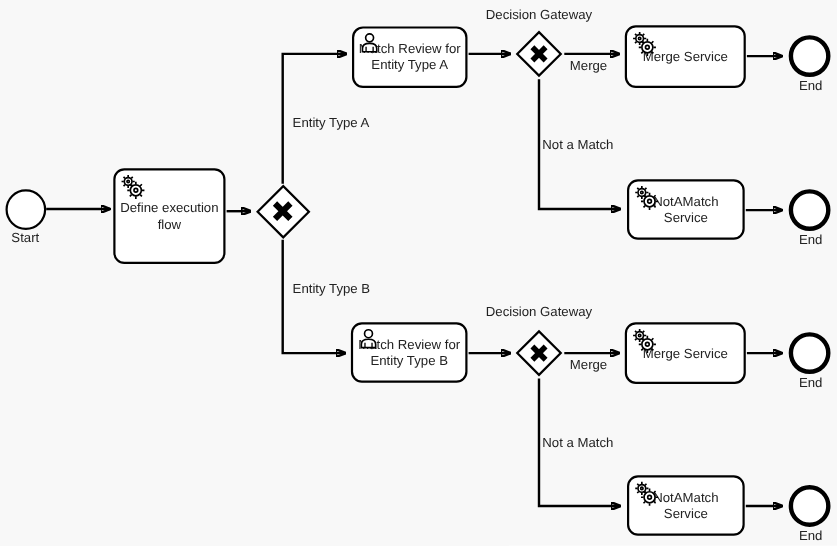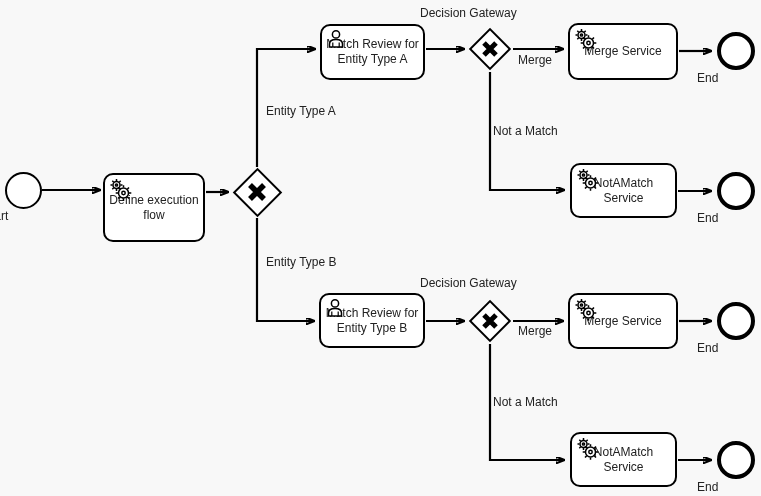--- a/index.html
+++ b/index.html
@@ -18,21 +18,21 @@
   .gateway{position:absolute;}
   .gateway .diamond{
     position:absolute;box-sizing:border-box;background:#fff;border:2.5px solid #000;
     transform:rotate(45deg);
   }
   .gateway .x-mark{position:absolute;inset:0;display:flex;align-items:center;justify-content:center;}
   .event{position:absolute;box-sizing:border-box;background:#fff;border-radius:50%;}
   .event.start{border:2.5px solid #000;width:37px;height:37px;}
   .event.end{border:4px solid #000;width:38px;height:38px;}
   .lbl{position:absolute;font-size:12px;line-height:13px;white-space:nowrap;}
-  .lbl.ctr{text-align:left;}
+  .lbl.ctr{text-align:center;}
 </style>
 </head>
 <body>
 
 <div id="diagram">
 
   <svg id="connectors">
     <defs>
       <marker id="arr" markerWidth="9" markerHeight="7" refX="8.5" refY="3.5" orient="auto" markerUnits="userSpaceOnUse">
         <path d="M0,0 L9,3.5 L0,7 Z" fill="#000" stroke="none"></path>
@@ -50,21 +50,21 @@
     <path d="M426,321 H464" marker-end="url(#arr)"></path>
     <path d="M513,321 H563" marker-end="url(#arr)"></path>
     <path d="M679,321 H711" marker-end="url(#arr)"></path>
     <path d="M490,344 V460 H564" marker-end="url(#arr)"></path>
     <path d="M678,460 H711" marker-end="url(#arr)"></path>
   </svg>
 
   <div class="event start" style="left:5px;top:172px;"></div>
   <div class="lbl ctr" style="left:-17px;top:210px;width:80px;">Start</div>
 
-  <div class="task" style="left:103px;top:153px;width:102px;height:69px;margin-top:20px;">
+  <div class="task" style="left:103px;top:153px;width:102px;height:87px;">
     <span class="node-icon">
       <svg width="26" height="26" viewBox="0 0 26 26" fill="none" stroke="#000" stroke-width="1.5">
         <circle cx="8.5" cy="8" r="3.5" fill="#fff"></circle>
           <circle cx="8.5" cy="8" r="1.1"></circle>
         <path d="M12.5,8 H14.5 M11.3,10.8 L12.7,12.2 M8.5,12 V14 M5.7,10.8 L4.3,12.2 M4.5,8 H2.5 M5.7,5.2 L4.3,3.8 M8.5,4 V2 M11.3,5.2 L12.7,3.8"></path>
         <circle cx="15.5" cy="16" r="5" fill="#fff"></circle>
           <circle cx="15.5" cy="16" r="1.7"></circle>
         <path d="M21,16 H23.3 M19.4,19.9 L21,21.5 M15.5,21.5 V23.8 M11.6,19.9 L10,21.5 M10,16 H7.7 M11.6,12.1 L10,10.5 M15.5,10.5 V8.2 M19.4,12.1 L21,10.5"></path>
       </svg>
     </span>

